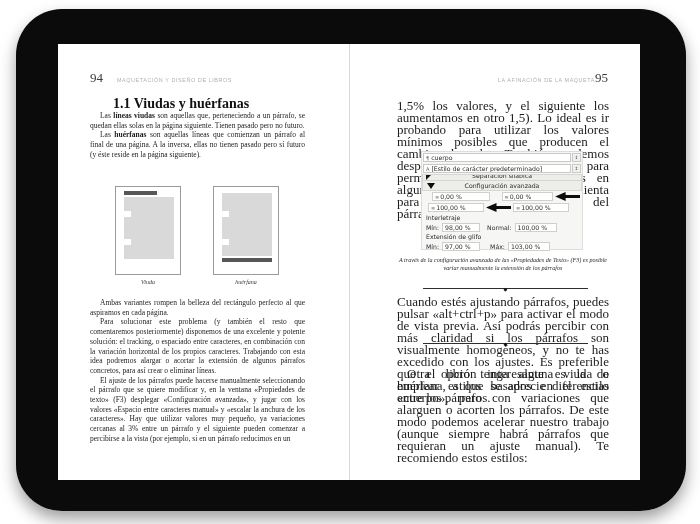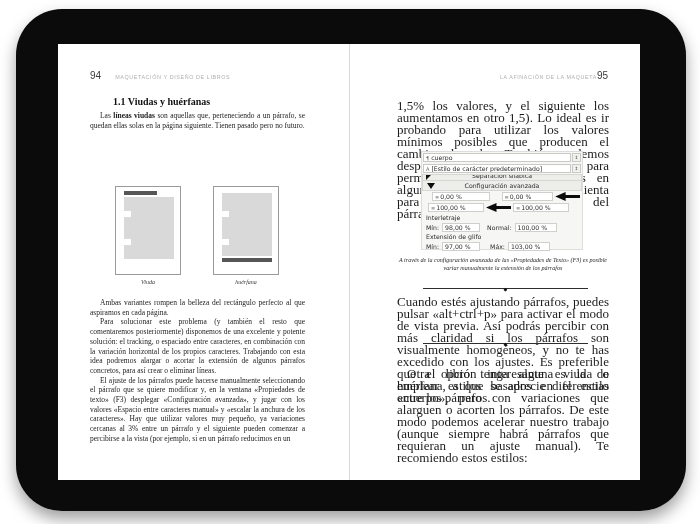--- a/index.html
+++ b/index.html
@@ -8,32 +8,32 @@
   .shadow { position:absolute; left:16px; top:9px; width:670px; height:502px;
     background:#0b0b0b; border-radius:46px; box-shadow:0 8px 16px rgba(0,0,0,.38); }
   .book { position:absolute; left:58px; top:44px; width:582px; height:436px;
     background:#ffffff; display:flex; }
   .page { position:relative; width:291px; height:436px; background:#fff; }
   .page.right { border-left:1px solid #d9d9d9; }
 
   
   .rhead { position:absolute; top:26px; font-family:"Liberation Sans", sans-serif;
     font-size:5.4px; letter-spacing:0.6px; color:#b0b0b0; white-space:nowrap; }
-  .pnum { font-family:Liberation Sans, sans-serif; font-size:10px; color:#3a3a3a;
+  .pnum { font-family:Liberation Serif, serif; font-size:13px; color:#3a3a3a;
     letter-spacing:0; }
   .rhead-left { left:32px; display:flex; align-items:baseline; gap:14px; }
   .rhead-right { right:32px; display:flex; align-items:baseline; }
 
   
   .col { position:absolute; left:32px; width:215px; font-size:7.5px; line-height:9.7px;
     color:#1c1c1c; text-align:justify; }
   .rcol { position:absolute; left:47px; width:212px; font-size:13px; line-height:12px;
     color:#1c1c1c; text-align:justify; }
   p.ind { text-indent:10px; }
-  .heading { position:absolute; left:55px; top:52px; font-size:10px; font-weight:bold;
+  .heading { position:absolute; left:55px; top:52px; font-size:14px; font-weight:bold;
     color:#111; }
 
   
   .figwrap { position:absolute; top:142px; left:0; width:291px; height:100px; }
   .figbox { position:absolute; top:0; width:66px; height:89px; border:1px solid #9a9a9a;
     background:#fff; }
   .fig1 { left:57px; } .fig2 { left:155px; }
   .tblock { position:absolute; background:#d9d9d9; }
   .notch { position:absolute; background:#ffffff; width:7px; height:6px; left:0; }
   .wline { position:absolute; background:#565656; height:4px; }
@@ -90,20 +90,21 @@
   <div class="page left">
     <div class="rhead rhead-left">
       <span class="pnum">94</span>
       <span>MAQUETACIÓN Y DISEÑO DE LIBROS</span>
     </div>
 
     <div class="heading">1.1 Viudas y huérfanas</div>
 
     <div class="col" style="top:67px;">
       <p class="ind"><span>Las </span><b>líneas viudas</b><span> son aquellas que, perteneciendo a un párrafo, se quedan ellas solas en la página siguiente. Tienen pasado pero no futuro.</span></p>
+      <p class="ind"><span>Las </span><b>huérfanas</b><span> son aquellas líneas que comienzan un párrafo al final de una página. A la inversa, ellas no tienen pasado pero sí futuro (y éste reside en la página siguiente).</span></p>
     </div>
 
     <div class="figwrap">
       <div class="figbox fig1">
         <div class="wline" style="left:8px; top:4px; width:33px;"></div>
         <div class="tblock" style="left:8px; top:10px; width:50px; height:62px;">
           <div class="notch" style="top:14px;"></div>
           <div class="notch" style="top:42px;"></div>
         </div>
       </div>

